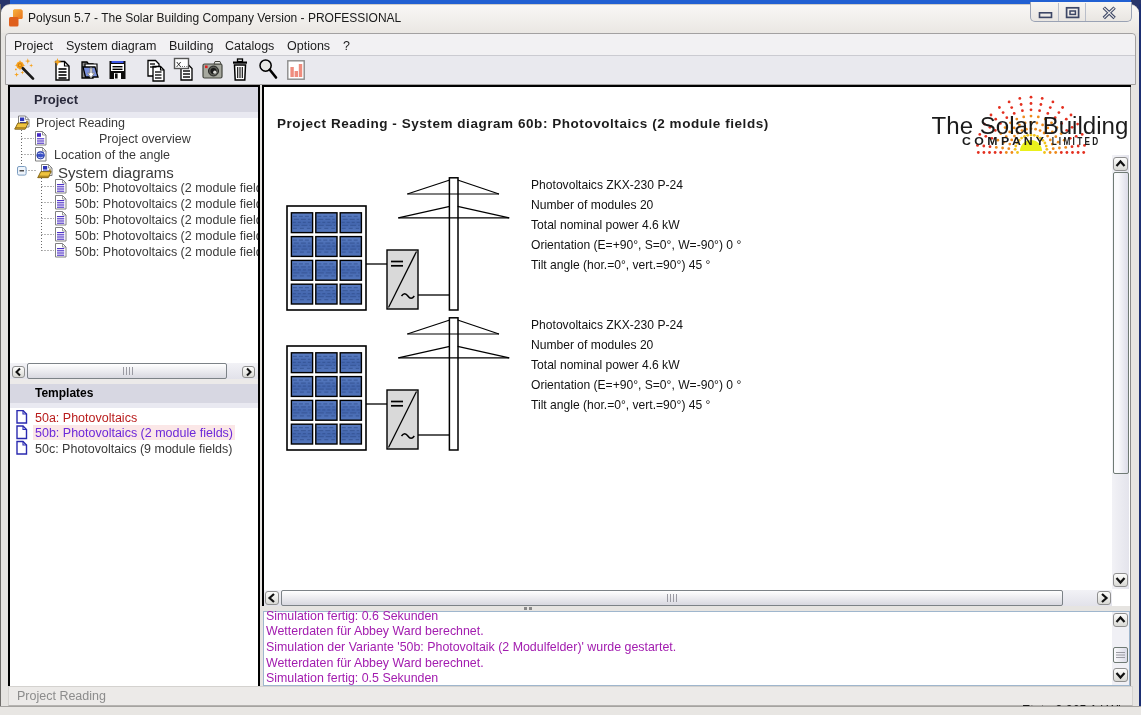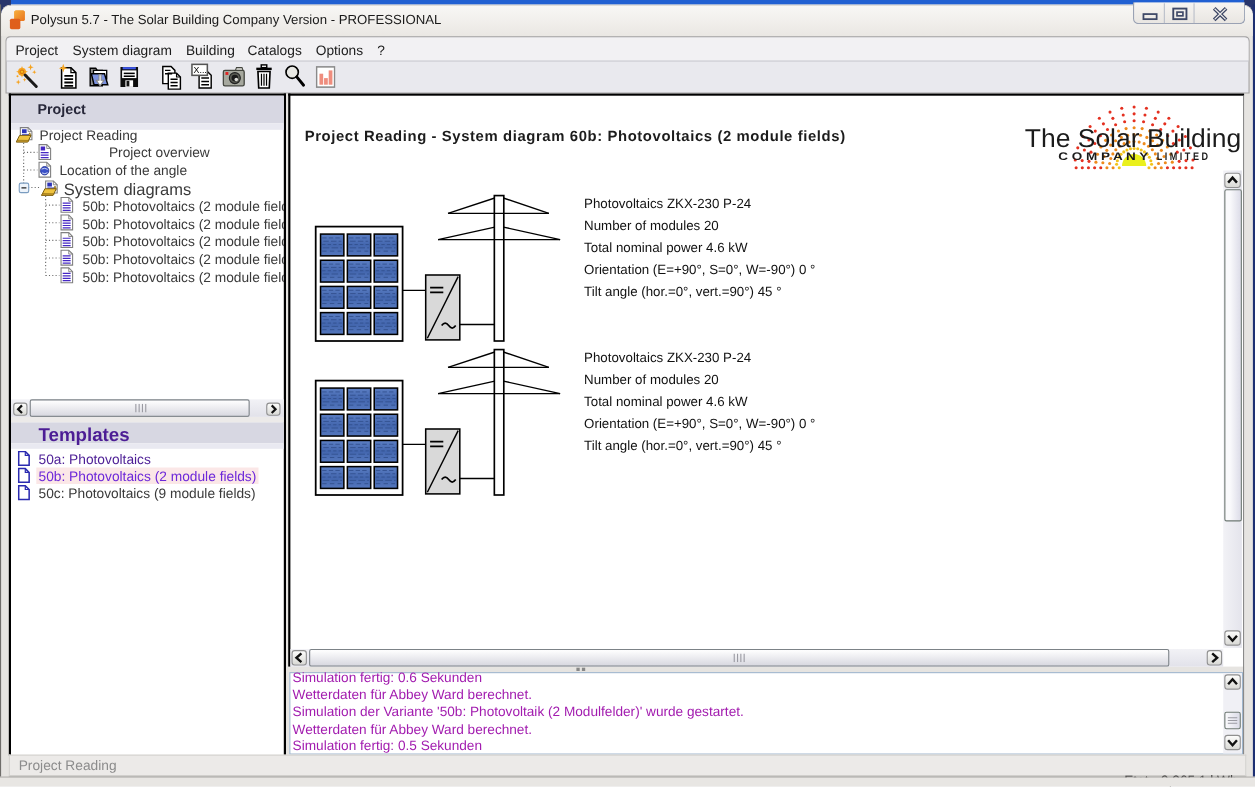--- a/index.html
+++ b/index.html
@@ -246,34 +246,34 @@
   </svg>
 <div class="abs sbtn" style="left:242px;top:366px;width:13px;height:12px;"></div>
 <svg class="abs" style="left:242px;top:366px;" width="13" height="12" viewBox="0 0 13 12">
     <path d="M5 2.5 L8.5 6 L5 9.5" fill="none" stroke="#111" stroke-width="2"></path>
   </svg>
 <div class="abs" style="left:129px;top:380px;width:3px;height:3px;background:#555;"></div>
 
 <div class="abs" style="left:10px;top:379px;width:248px;height:5px;background:#eceae9;"></div>
 <div class="abs" style="left:10px;top:384px;width:248px;height:19px;background:#d7d7e2;"></div>
 <div class="abs" style="left:10px;top:403px;width:248px;height:5px;background:#e9e9f1;"></div>
-<div class="abs" style="left:35px;top:386px;font-size:17px;font-weight:bold;color:#4c1d95;">Templates</div>
+<div class="abs" style="left:35px;top:386px;font-size:12px;font-weight:bold;color:#000000;">Templates</div>
 <svg class="abs" style="left:16px;top:410px;" width="12" height="46" viewBox="0 0 12 46">
   <defs>
     <g id="tdoc">
       <path d="M1 0.5 H7 L10.5 4 V13 H1 Z" fill="#fff" stroke="#2a2ab0" stroke-width="1.4"></path>
       <path d="M7 0.5 V4 H10.5" fill="none" stroke="#2a2ab0" stroke-width="1.1"></path>
     </g>
   </defs>
   <use href="#tdoc" x="0" y="0"></use>
   <use href="#tdoc" x="0" y="15.5"></use>
   <use href="#tdoc" x="0" y="31"></use>
 </svg>
 <div class="abs" style="left:33px;top:425px;width:202px;height:15px;background:#fbe7e7;"></div>
-<div class="abs" style="left:35px;top:410.5px;font-size:12.5px;color:#4c1d95;">50a: Photovoltaics</div>
+<div class="abs" style="left:35px;top:410.5px;font-size:12.5px;color:#b91c1c;">50a: Photovoltaics</div>
 <div class="abs" style="left:35px;top:426px;font-size:12.5px;color:#6d28d9;">50b: Photovoltaics (2 module fields)</div>
 <div class="abs" style="left:35px;top:441.5px;font-size:12.5px;color:#3a3a3a;">50c: Photovoltaics (9 module fields)</div>
 
 <div class="abs" style="left:262px;top:85px;width:869px;height:521px;background:#fff;border-left:2px solid #000;border-top:2px solid #000;"></div>
 <div class="abs" style="left:1130px;top:87px;width:1px;height:599px;background:#8a8a8a;"></div>
 <div class="abs" style="left:277px;top:115.5px;font-size:13.5px;letter-spacing:0.55px;font-weight:bold;color:#1c1c1c;">Project Reading - System diagram 60b: Photovoltaics (2 module fields)</div>
 
 <svg class="abs" style="left:925px;top:88px;" width="212" height="72" viewBox="0 0 212 72">
   <g>
       <circle cx="121.9" cy="61.3" r="1.4" fill="#f2c31b"></circle>

